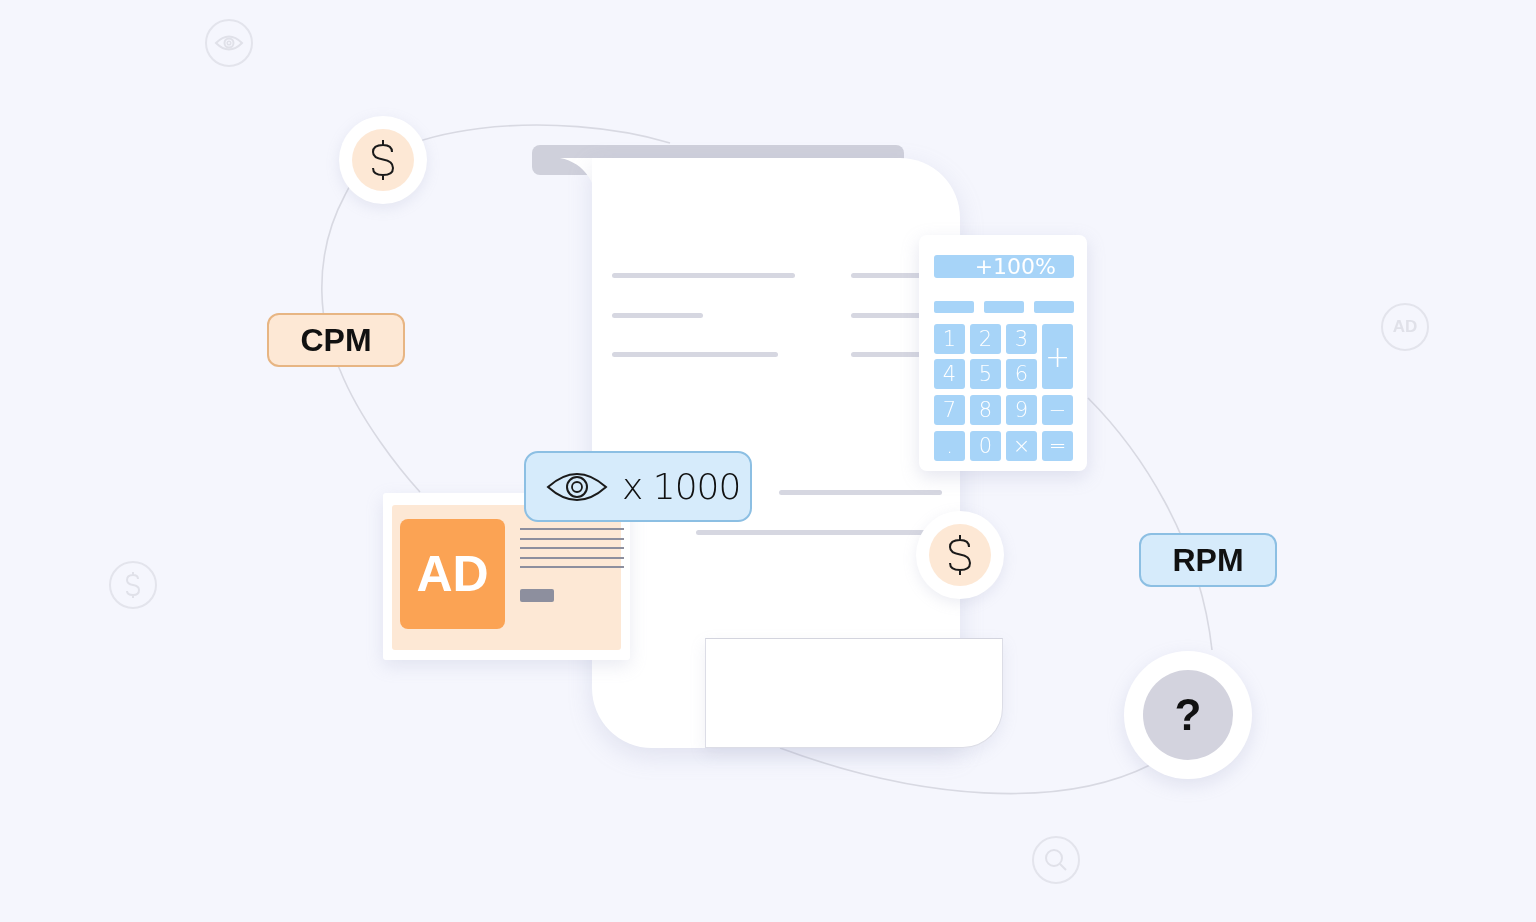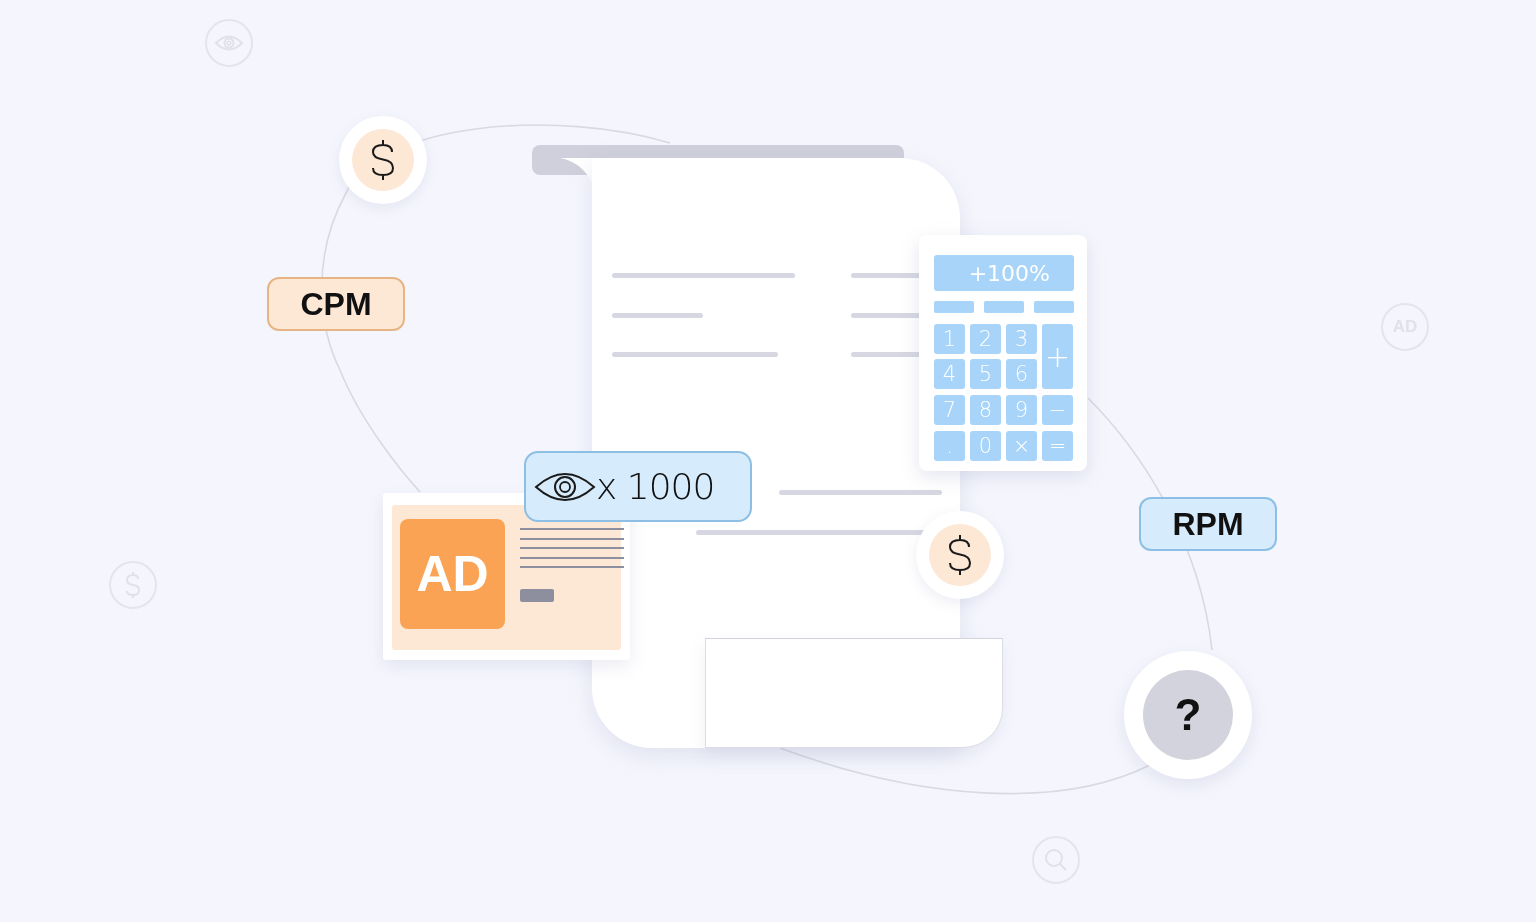--- a/index.html
+++ b/index.html
@@ -26,21 +26,21 @@
     display: flex; align-items: center; justify-content: center;
   }
   .coin-inner {
     width: 62px; height: 62px; border-radius: 50%; background: #fde8d5;
     display: flex; align-items: center; justify-content: center;
   }
 
   .pill {
     position: absolute; border-radius: 12px; box-sizing: border-box;
     display: flex; align-items: center; justify-content: center;
-    font-weight: bold; font-size: 32px; color: #111;
+    font-weight: bold; font-size: 32px; color: #111; margin-top: 36px;
   }
   .pill-cpm { left: 267px; top: 277px; width: 138px; height: 54px; background: #fde8d5; border: 2px solid #e7b583; }
   .pill-rpm { left: 1139px; top: 497px; width: 138px; height: 54px; background: #d6ebfb; border: 2px solid #8cbfe3; }
 
   
   .receipt-top-bar {
     left: 532px; top: 145px; width: 372px; height: 30px; background: #cfd0db;
     border-radius: 8px;
   }
   .receipt-body {
@@ -55,23 +55,23 @@
     box-shadow: 0 6px 16px rgba(150,155,190,0.15);
   }
   .line { position: absolute; height: 5px; border-radius: 3px; background: #d6d7e1; }
 
   
   .calc {
     left: 919px; top: 235px; width: 168px; height: 236px; background: #fff;
     border-radius: 8px; box-shadow: 0 6px 18px rgba(150,155,190,0.25);
   }
   .calc-display {
-    position: absolute; left: 15px; top: 20px; width: 140px; height: 36px;
+    position: absolute; left: 15px; top: 20px; width: 140px; height: 23px;
     background: #a7d4f8; border-radius: 3px; color: #fff; font-size: 22px;
-    display: flex; align-items: center; justify-content: flex-end; padding-right: 24px;
+    display: flex; align-items: center; justify-content: flex-end; padding-right: 18px;
     box-sizing: border-box; font-family: "DejaVu Sans", sans-serif;
   }
   .calc-mem { position: absolute; top: 66px; width: 40px; height: 12px; background: #a7d4f8; border-radius: 2px; }
   .calc-key {
     position: absolute; width: 31px; height: 30px; background: #a7d4f8; border-radius: 3px;
     color: #fff; font-size: 21px; display: flex; align-items: center; justify-content: center;
     font-family: "DejaVu Sans", sans-serif; font-weight: 300;
   }
 
   
@@ -86,21 +86,21 @@
     position: absolute; left: 8px; top: 14px; width: 105px; height: 110px; background: #fba354;
     border-radius: 8px; color: #fff; font-weight: bold; font-size: 50px;
     display: flex; align-items: center; justify-content: center;
   }
   .ad-line { position: absolute; left: 128px; width: 104px; height: 2px; background: #8d8f9e; }
   .ad-btn { position: absolute; left: 128px; top: 84px; width: 34px; height: 13px; background: #8d8f9e; border-radius: 2px; }
 
   .views-pill {
     left: 524px; top: 451px; width: 228px; height: 71px; background: #d6ebfb;
     border: 2px solid #8cbfe3; border-radius: 14px; box-sizing: border-box;
-    display: flex; align-items: center; padding-left: 8px; gap: 0;
+    display: flex; align-items: center; padding-left: 20px; gap: 14px;
   }
   .views-pill .txt { font-size: 36px; color: #111; font-family: "DejaVu Sans", sans-serif; font-weight: 300; letter-spacing: -1px; }
 
   .q-outer {
     left: 1124px; top: 651px; width: 128px; height: 128px; border-radius: 50%; background: #fff;
     box-shadow: 0 6px 18px rgba(150,155,190,0.22);
     display: flex; align-items: center; justify-content: center;
   }
   .q-inner {
     width: 90px; height: 90px; border-radius: 50%; background: #d3d3de;

